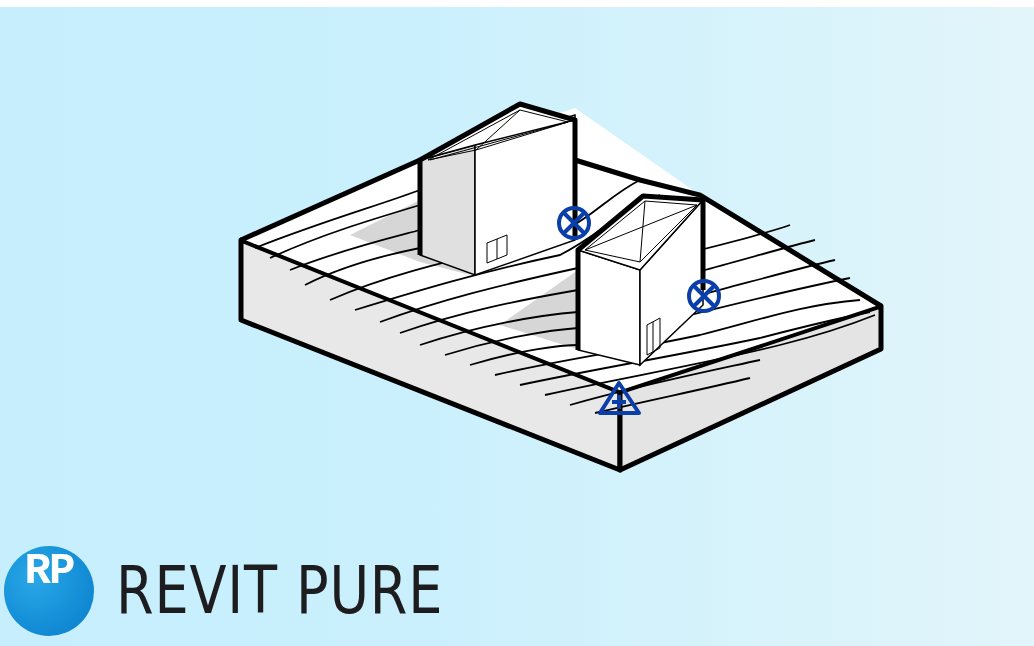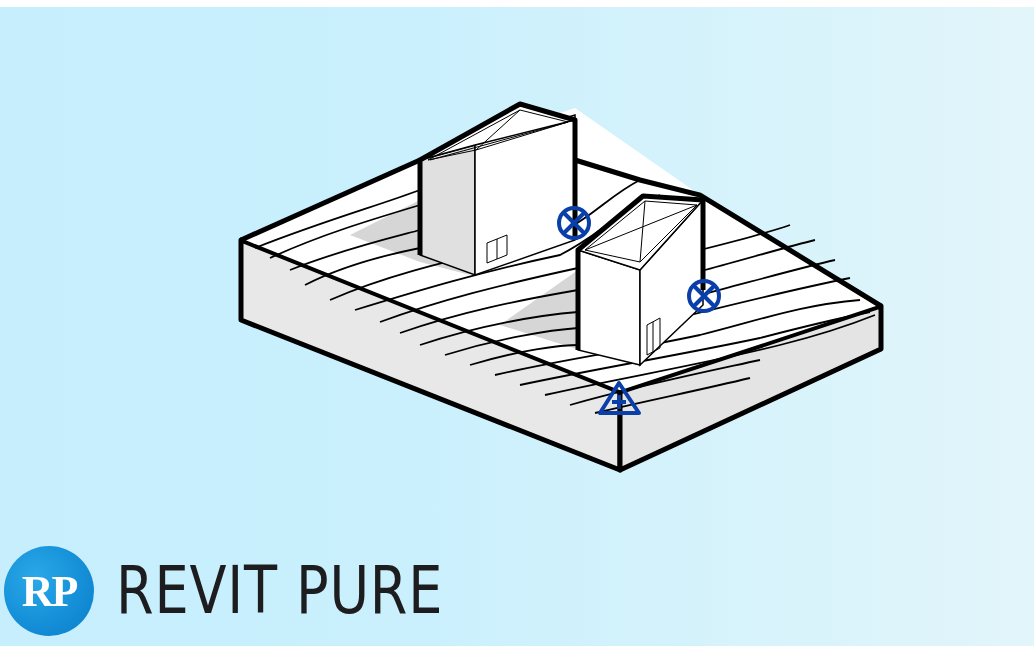--- a/index.html
+++ b/index.html
@@ -13,23 +13,23 @@
       background: linear-gradient(90deg, #c6eefd 0%, #caf0fd 40%, #d8f3fb 75%, #e2f5fa 100%);
     }
     .illustration { position: absolute; left: 0; top: 0; width: 1034px; height: 646px; }
     .logo {
       position: absolute; left: 4px; top: 545px; height: 92px;
       display: flex; align-items: center;
     }
     .logo-badge {
       width: 90px; height: 90px; border-radius: 50%;
       background: radial-gradient(circle at 35% 35%, #2aa8e8 0%, #1590d8 55%, #0b7cc8 100%);
-      display: flex; align-items: center; justify-content: center;
+      display: flex; align-items: flex-start; justify-content: center;
       color: #ffffff; font-weight: bold; font-size: 44px; letter-spacing: -2px;
-      font-family: Liberation Serif, serif;
+      font-family: Liberation Mono, monospace;
     }
     .logo-text {
       margin-left: 22px; font-size: 66px; color: #1d1d1f;
       font-family: "DejaVu Sans", sans-serif; font-weight: normal;
       letter-spacing: 1px; line-height: 1; transform: scaleX(0.82); transform-origin: left center;
     }
   </style>
 </head>
 <body>
 

